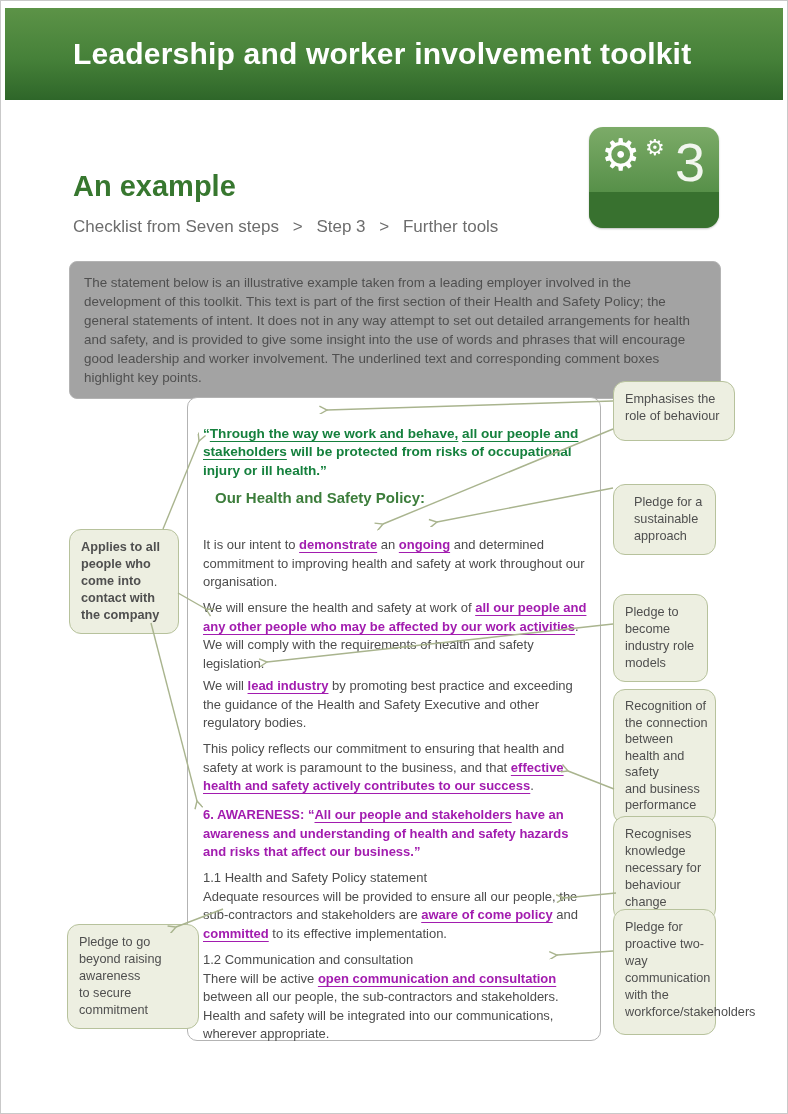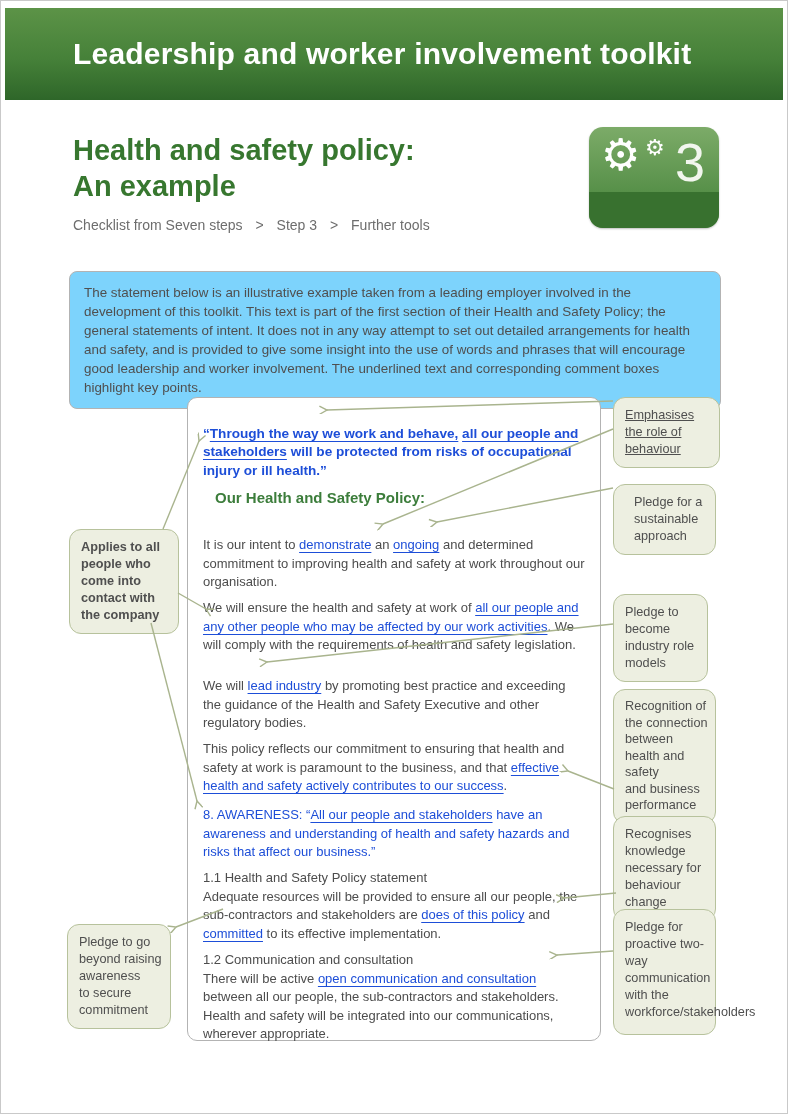--- a/index.html
+++ b/index.html
@@ -16,21 +16,21 @@
   }
   .banner h1{
     margin:0 16px 0 68px;color:#ffffff;font-size:30px;font-weight:bold;letter-spacing:.2px;
   }
   
   .doc-title{
     position:absolute;left:72px;top:131px;margin:0;
     color:#37772f;font-size:29px;font-weight:bold;line-height:36px;
   }
   .breadcrumb{
-    position:absolute;left:72px;top:216px;font-size:14px;color:#6d6d6d;
+    position:absolute;left:72px;top:216px;font-size:17px;color:#6d6d6d;
   }
   .breadcrumb .sep{margin:0 9px;color:#6d6d6d;}
   .badge{
     position:absolute;left:588px;top:126px;width:130px;height:101px;
     border-radius:14px;overflow:hidden;
     background:linear-gradient(180deg,#7cab68 0%,#579049 64%);
     box-shadow:0 1px 2px rgba(0,0,0,.25);
   }
   .badge-bottom{
     position:absolute;left:0;bottom:0;width:100%;height:36px;background:#38712f;
@@ -41,68 +41,68 @@
   }
   .gear-small{
     position:absolute;left:56px;top:8px;font-size:22px;color:#ffffff;
     font-family:"DejaVu Sans",sans-serif;
   }
   .badge-num{
     position:absolute;right:14px;top:4px;color:#f2f6ee;font-size:54px;font-weight:400;
   }
   
   .intro-box{
-    position:absolute;left:68px;top:270px;width:652px;box-sizing:border-box;
-    border:1px solid #b3b3b3;border-radius:8px;background:#7dd3fc;
+    position:absolute;left:68px;top:260px;width:652px;box-sizing:border-box;
+    border:1px solid #b3b3b3;border-radius:8px;background:#a3a3a3;
     padding:11px 14px;font-size:13.4px;line-height:19px;color:#4f4f4f;
   }
   
   .main-box{
     position:absolute;left:186px;top:396px;width:414px;height:644px;box-sizing:border-box;
     border:1px solid #b3b3b3;border-radius:10px;background:#fff;
   }
   .para{
     position:absolute;left:15px;width:384px;font-size:13px;line-height:18.6px;
     color:#4d4d4d;white-space:pre-line;
   }
-  .para .b{font-weight:normal;color:#1d4ed8;}
+  .para .b{font-weight:bold;color:#a21caf;}
   .para .u{text-decoration:underline;text-underline-offset:2.5px;}
-  .quote{font-weight:bold;color:#1d4ed8;font-size:13.6px;}
+  .quote{font-weight:bold;color:#15803d;font-size:13.6px;}
   .quote .u{text-decoration:underline;text-underline-offset:3px;}
   .allbold{font-weight:bold;color:#2b2b2b;}
   .green-head{
     position:absolute;left:15px;margin:12px;color:#3c7d3b;font-size:15px;font-weight:bold;
   }
   
   .callout{
     position:absolute;box-sizing:border-box;background:#edefe1;border:1.3px solid #b7c29c;
     border-radius:12px;padding:9px 7px 9px 11px;font-size:12.7px;line-height:17px;color:#4f4f4f;
   }
   .co-l1{left:68px;top:528px;width:110px;min-height:94px;font-weight:bold;}
-  .co-l2{left:66px;top:923px;width:104px;min-height:97px;}
-  .co-r1{left:612px;top:396px;width:107px;min-height:60px;text-decoration:underline;}
+  .co-l2{left:66px;top:923px;width:132px;min-height:97px;}
+  .co-r1{left:612px;top:380px;width:122px;min-height:60px;}
   .co-r2{left:612px;top:483px;width:103px;min-height:58px;padding-left:20px;}
   .co-r3{left:612px;top:593px;width:95px;min-height:58px;}
   .co-r4{left:612px;top:688px;width:103px;min-height:107px;line-height:16.5px;padding-top:8px;}
   .co-r5{left:612px;top:815px;width:103px;min-height:77px;}
   .co-r6{left:612px;top:908px;width:103px;min-height:126px;line-height:17px;}
   
   .overlay{position:absolute;left:0;top:0;width:788px;height:1114px;pointer-events:none;}
   .overlay line{stroke:#a9b48e;stroke-width:1.4;}
 </style>
 </head>
 <body>
 
 <div class="page">
 
   <header class="banner">
     <h1>Leadership and worker involvement toolkit</h1>
   </header>
 
-  <h2 class="doc-title"><span>Health and safety policy:</span><br><span>An example</span></h2>
+  <h2 class="doc-title"><br><span>An example</span></h2>
 
   <div class="badge">
     <span class="gear-big">⚙</span>
     <span class="gear-small">⚙</span>
     <span class="badge-num">3</span>
     <div class="badge-bottom"></div>
   </div>
 
   <nav class="breadcrumb">
     <span>Checklist from Seven steps</span>
@@ -116,23 +116,23 @@
     <p style="margin:0">The statement below is an illustrative example taken from a leading employer involved in the development of this toolkit. This text is part of the first section of their Health and Safety Policy; the general statements of intent. It does not in any way attempt to set out detailed arrangements for health and safety, and is provided to give some insight into the use of words and phrases that will encourage good leadership and worker involvement. The underlined text and corresponding comment boxes highlight key points.</p>
   </section>
 
   <section class="main-box">
     <p class="para quote" style="top:13px"><span>“</span><span class="u">Through the way we work and behave,</span><span> </span><span class="u">all our people and stakeholders</span><span> will be protected from risks of occupational injury or ill health.”</span></p>
     <h3 class="green-head" style="top:79px">Our Health and Safety Policy:</h3>
     <p class="para" style="top:125px"><span>It is our intent to </span><span class="b u">demonstrate</span><span> an </span><span class="b u">ongoing</span><span> and determined commitment to improving health and safety at work throughout our organisation.</span></p>
     <p class="para" style="top:188px"><span>We will ensure the health and safety at work of </span><span class="b u">all our people and any other people who may be affected by our work activities</span><span>. We will comply with the requirements of health and safety legislation.</span></p>
     <p class="para" style="top:266px"><span>We will </span><span class="b u">lead industry</span><span> by promoting best practice and exceeding the guidance of the Health and Safety Executive and other regulatory bodies.</span></p>
     <p class="para" style="top:329px"><span>This policy reflects our commitment to ensuring that health and safety at work is paramount to the business, and that </span><span class="b u">effective health and safety actively contributes to our success</span><span>.</span></p>
-    <p class="para allbold" style="top:395px"><span class="b">8. AWARENESS: “</span><span class="b u">All our people and stakeholders</span><span class="b"> have an awareness and understanding of health and safety hazards and risks that affect our business.”</span></p>
+    <p class="para allbold" style="top:395px"><span class="b">6. AWARENESS: “</span><span class="b u">All our people and stakeholders</span><span class="b"> have an awareness and understanding of health and safety hazards and risks that affect our business.”</span></p>
     <p class="para" style="top:458px"><span>1.1 Health and Safety Policy statement
-Adequate resources will be provided to ensure all our people, the sub-contractors and stakeholders are </span><span class="b u">does of this policy</span><span> and </span><span class="b u">committed</span><span> to its effective implementation.</span></p>
+Adequate resources will be provided to ensure all our people, the sub-contractors and stakeholders are </span><span class="b u">aware of come policy</span><span> and </span><span class="b u">committed</span><span> to its effective implementation.</span></p>
     <p class="para" style="top:540px"><span>1.2 Communication and consultation
 There will be active </span><span class="b u">open communication and consultation</span><span> between all our people, the sub-contractors and stakeholders. Health and safety will be integrated into our communications, wherever appropriate.</span></p>
   </section>
 
   <div class="callout co-l1" style="white-space:pre-line">Applies to all people who come into contact with the company</div>
   <div class="callout co-l2" style="white-space:pre-line">Pledge to go beyond raising awareness
 to secure commitment</div>
 
   <div class="callout co-r1">Emphasises the role of behaviour</div>
   <div class="callout co-r2">Pledge for a sustainable approach</div>

